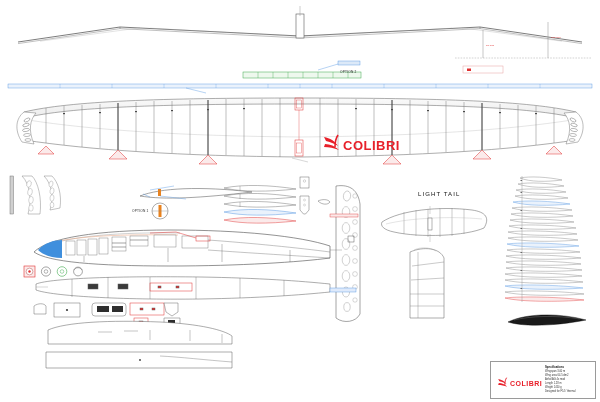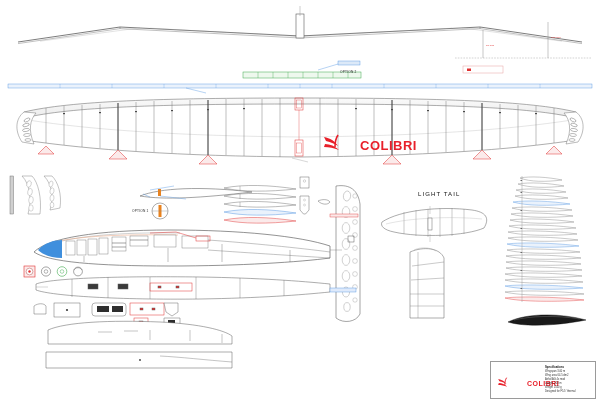--- a/index.html
+++ b/index.html
@@ -7,21 +7,21 @@
   body{width:600px;height:402px;overflow:hidden;
        font-family:"Liberation Sans","DejaVu Sans",sans-serif;}
   #sheet{position:relative;width:600px;height:402px;background:#fff;}
   svg.layer{position:absolute;left:0;top:0;width:600px;height:402px;}
   .lbl{position:absolute;font-size:4.6px;letter-spacing:.35px;color:#1b1b1b;white-space:nowrap;}
   .lbl.red{color:#e03030;}
   .lbl.tiny{font-size:3.2px;letter-spacing:.2px;}
   .lbl.micro{font-size:2.5px;letter-spacing:.1px;}
   .sectiontitle{position:absolute;font-size:6px;letter-spacing:1.1px;color:#111;}
   
-  .logo{position:absolute;display:flex;align-items:center;gap:18px;}
+  .logo{position:absolute;display:flex;align-items:center;gap:1px;}
   .logo .mark{position:relative;display:block;}
   .logo .word{font-weight:bold;color:#e8202a;letter-spacing:.5px;line-height:1;}
   .logo.big .word{font-size:13px;}
   .logo.small .word{font-size:7px;}
   
   #titleblock{position:absolute;right:4px;bottom:3px;width:104px;height:36px;
               border:0.6px solid #9a9a9a;background:#fff;}
   #tb-spec{position:absolute;left:54px;top:3px;}
   #tb-spec .row{font-size:2.6px;color:#333;line-height:1.55;white-space:nowrap;}
   #tb-spec .hdr{font-size:2.8px;color:#111;font-weight:bold;margin-bottom:.5px;}

